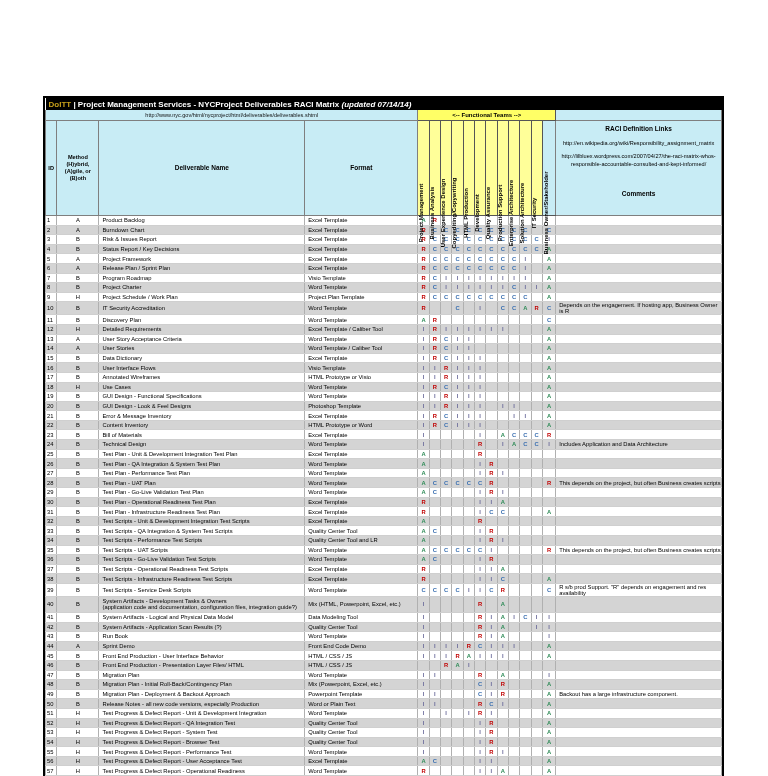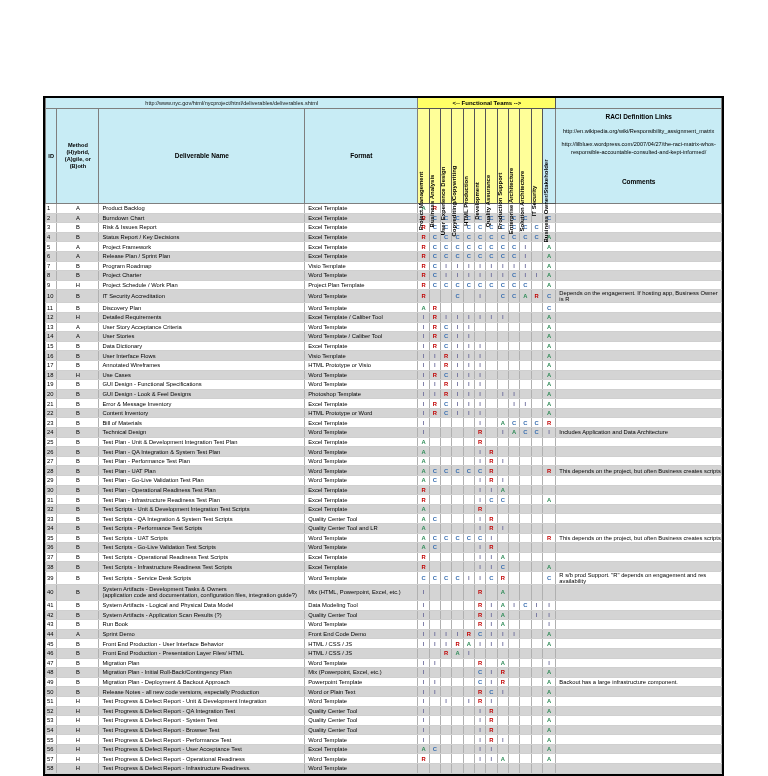--- a/index.html
+++ b/index.html
@@ -67,20 +67,23 @@
         <col style="width:11px">
         <col style="width:11px">
       <col style="width:11px">
         <col style="width:11px">
         <col style="width:11px">
         <col style="width:13px">
       <col style="width:161px">
     </colgroup>
 
     <tbody>
+        <tr>
+      <td class="titlebar" colspan="17"><span class="org">DoITT</span><span> | </span><span>Project Management Services - NYCProject Deliverables RACI Matrix </span><span class="upd">(updated 07/14/14)</span></td>
+    </tr>
 
     <tr>
       <td class="urlrow" colspan="4">http://www.nyc.gov/html/nycproject/html/deliverables/deliverables.shtml</td>
       <td class="funcband" colspan="12">&lt;-- Functional Teams --&gt;</td>
       <td class="bluepad"></td>
     </tr>
 
     <tr style="height:95px">
       <td class="hd small">ID</td>
       <td class="hd small">Method (H)ybrid, (A)gile, or (B)oth</td>

